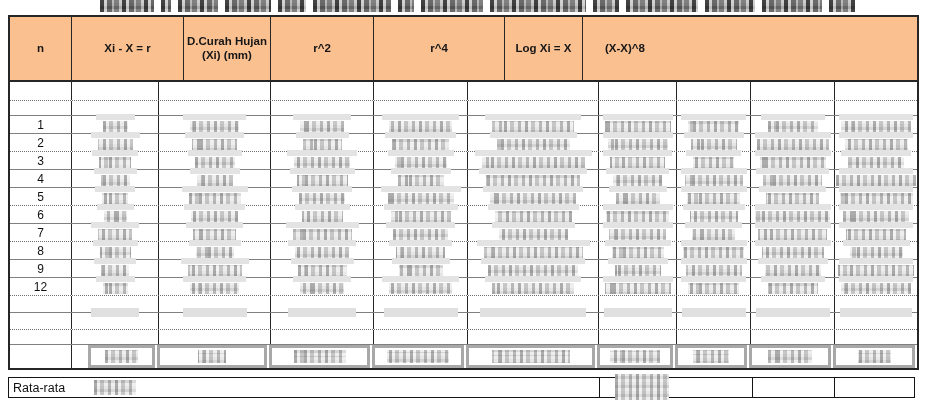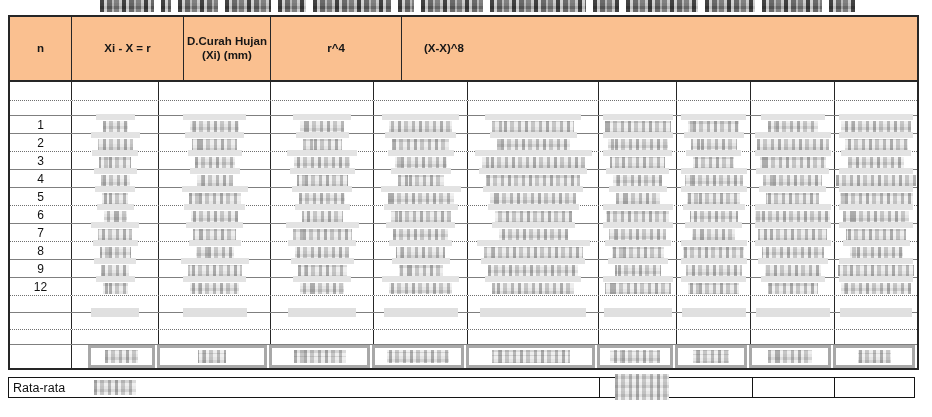--- a/index.html
+++ b/index.html
@@ -84,21 +84,23 @@
     <div class="tseg px-dark" style="width:50px"></div>
     <div class="tseg px-dark" style="width:60px"></div>
     <div class="tseg px-dark" style="width:26px"></div>
   </div>
 
   <div class="tbl">
     <div class="thead" id="thead">
         <div class="hc" style="width: 62px;">n</div>
         <div class="hc" style="width: 112px;">Xi - X = r</div>
         <div class="hc" style="width: 87px;">D.Curah Hujan (Xi) (mm)</div>
+        <div class="hc" style="width: 103px;">r^2</div>
         <div class="hc" style="width: 131px; text-align: right;">r^4</div>
+        <div class="hc" style="width: 78px;">Log Xi = X</div>
         <div class="hc" style="width: 84px;">(X-X)^8</div>
       </div>
     <div id="tbody">
         <div class="row dot" style="height: 19px;">
           <div class="cell ncell" style="width: 62px;"></div>
           <div class="cell" style="width: 87px;"></div>
           <div class="cell" style="width: 112px;"></div>
           <div class="cell" style="width: 103px;"></div>
           <div class="cell" style="width: 94px;"></div>
           <div class="cell" style="width: 131px;"></div>

